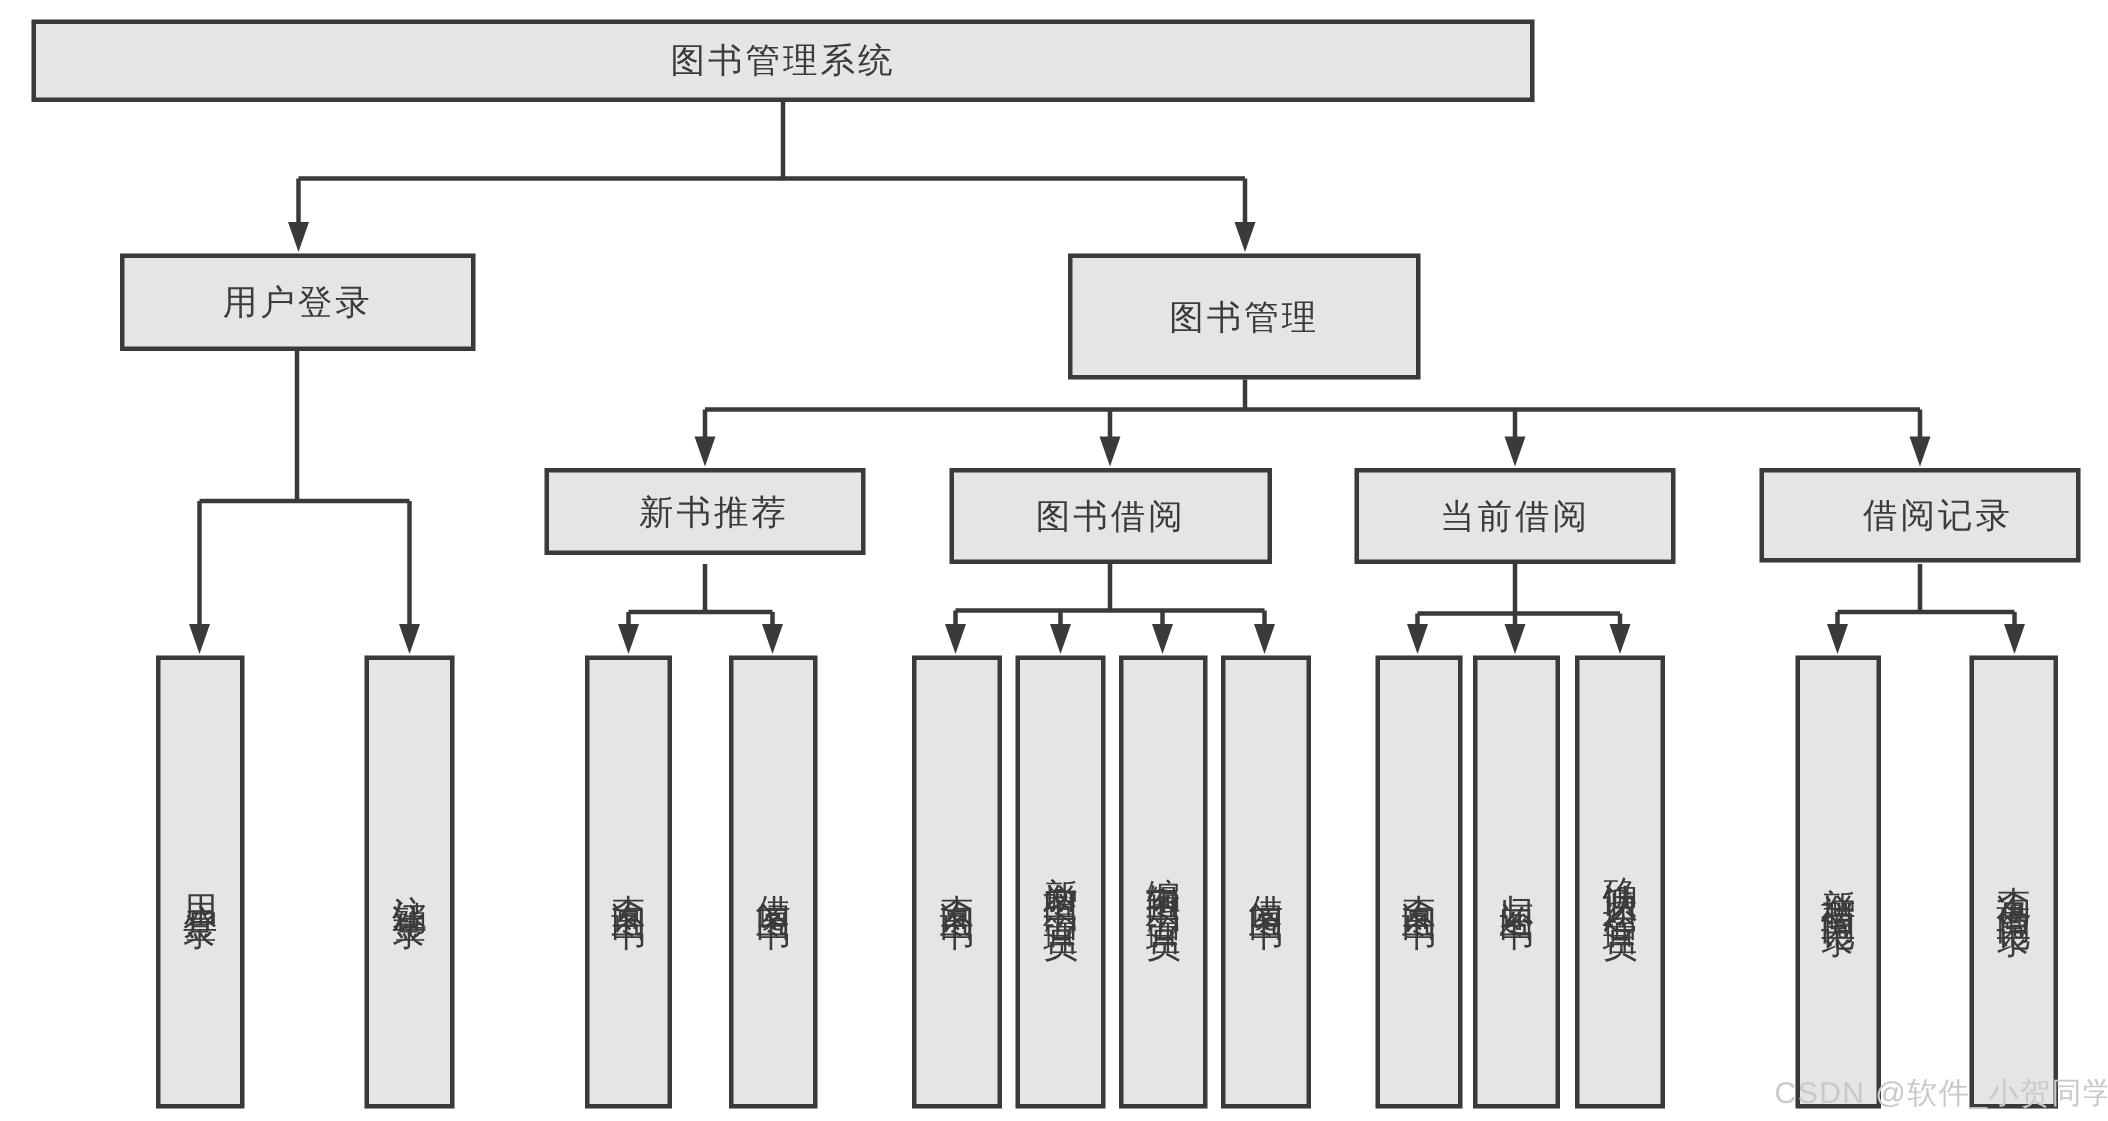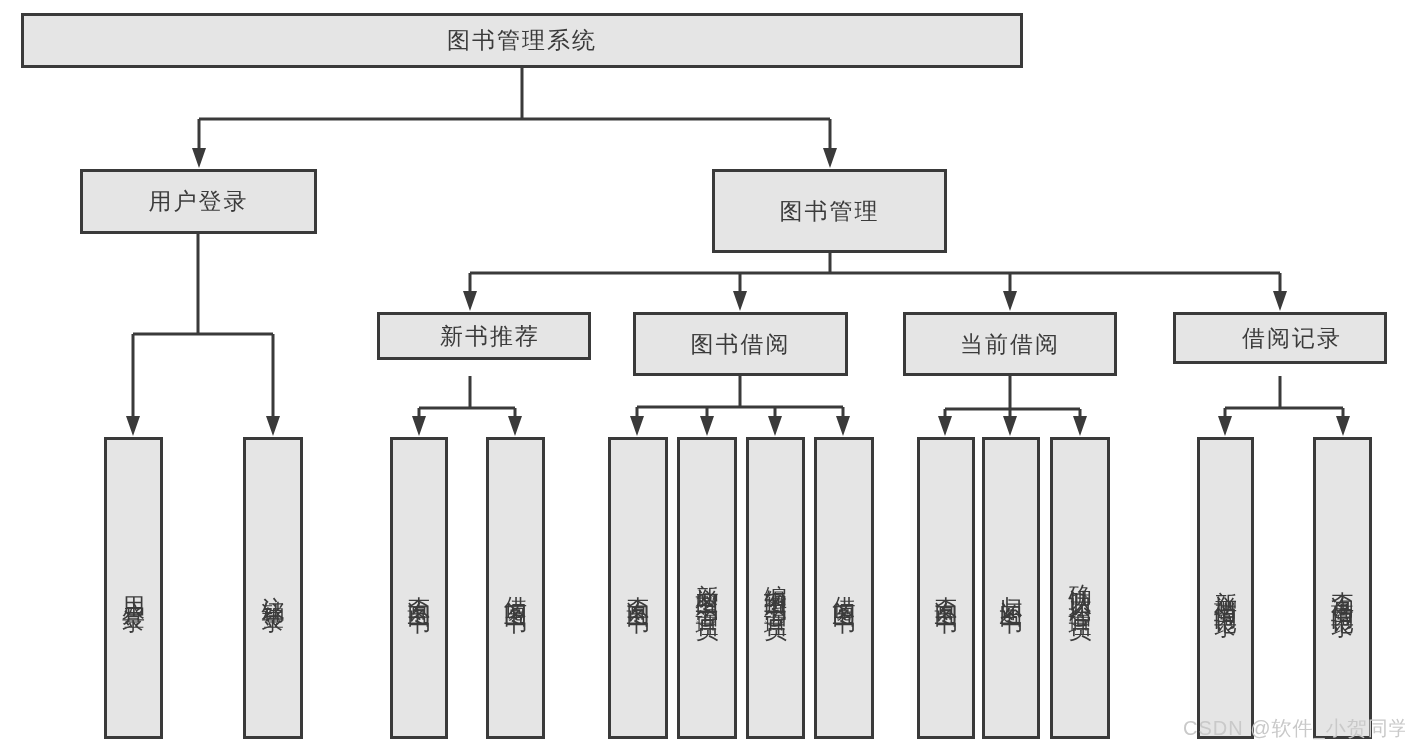--- a/index.html
+++ b/index.html
@@ -86,30 +86,30 @@
     <span>图书管理系统</span>
   </div>
 
   <div class="box hbox" style="left:80px;top:169px;width:237px;height:65px;">
     <span>用户登录</span>
   </div>
   <div class="box hbox" style="left:712px;top:169px;width:235px;height:84px;">
     <span>图书管理</span>
   </div>
 
-  <div class="box hbox" style="left:377px;top:312px;width:214px;height:48px;padding-left:12px;">
+  <div class="box hbox" style="left:363px;top:312px;width:214px;height:58px;padding-left:12px;">
     <span>新书推荐</span>
   </div>
   <div class="box hbox" style="left:633px;top:312px;width:215px;height:64px;justify-content:center;">
     <span>图书借阅</span>
   </div>
   <div class="box hbox" style="left:903px;top:312px;width:214px;height:64px;">
     <span>当前借阅</span>
   </div>
-  <div class="box hbox" style="left:1173px;top:312px;width:214px;height:52px;padding-left:24px;">
+  <div class="box hbox" style="left:1173px;top:312px;width:214px;height:63px;padding-left:24px;">
     <span>借阅记录</span>
   </div>
 
   <div class="box vbox" style="left:104px;width:59px;">
     <span class="vtext">用户登录</span>
   </div>
   <div class="box vbox" style="left:243px;width:60px;">
     <span class="vtext">注销登录</span>
   </div>
 

